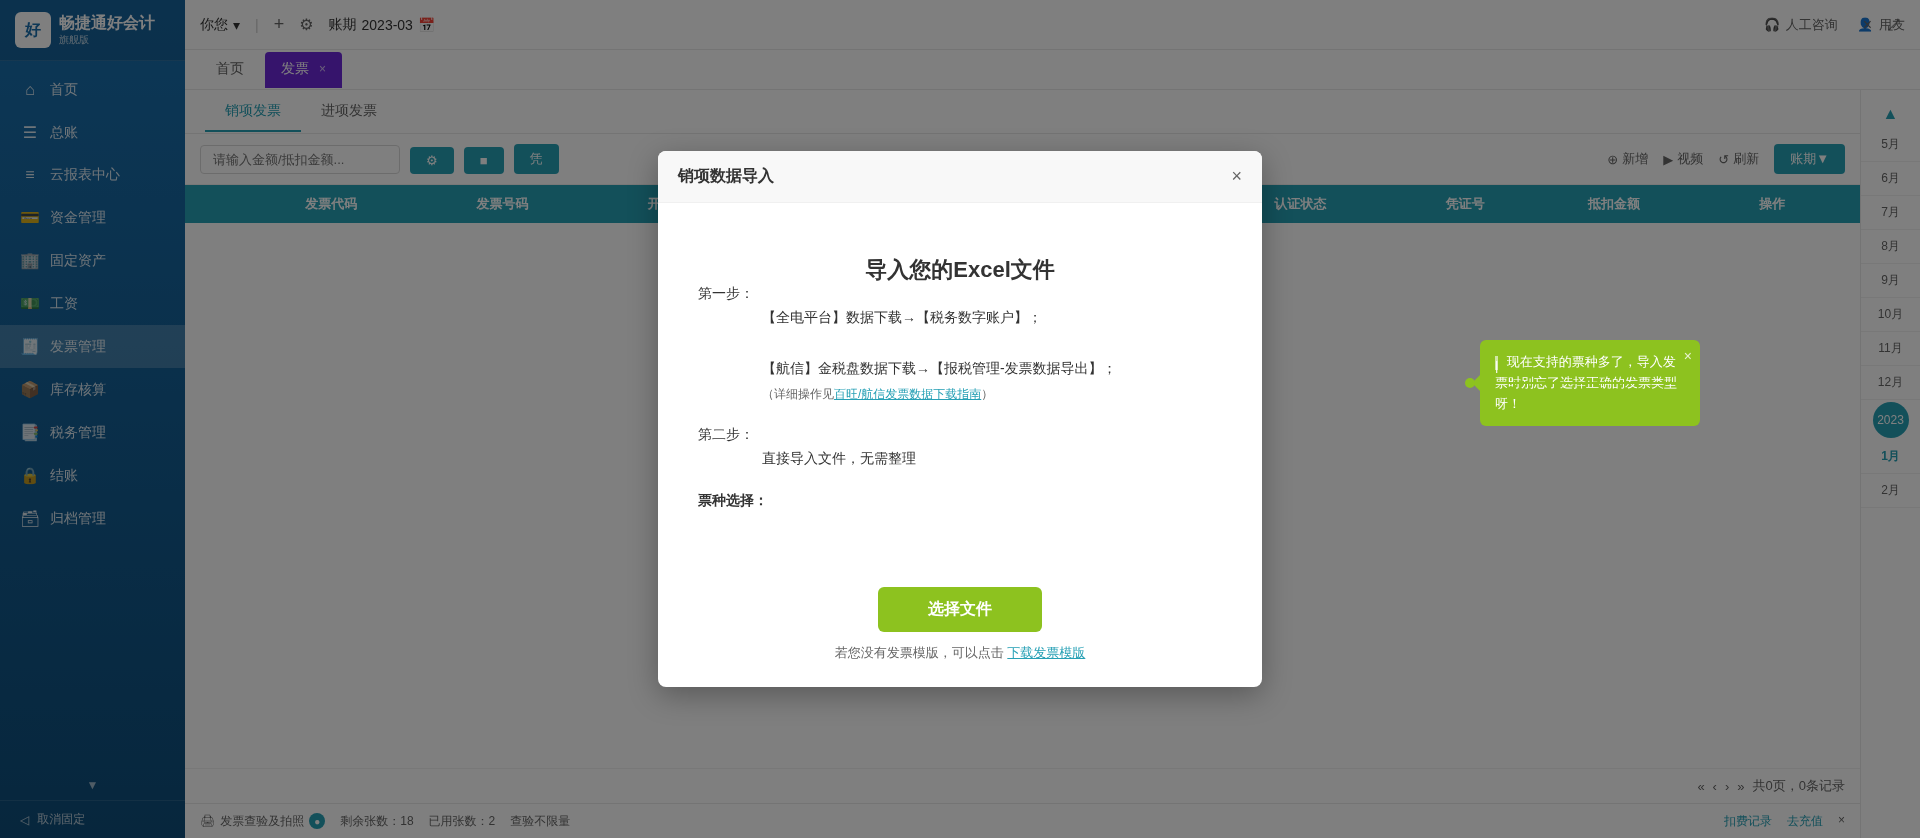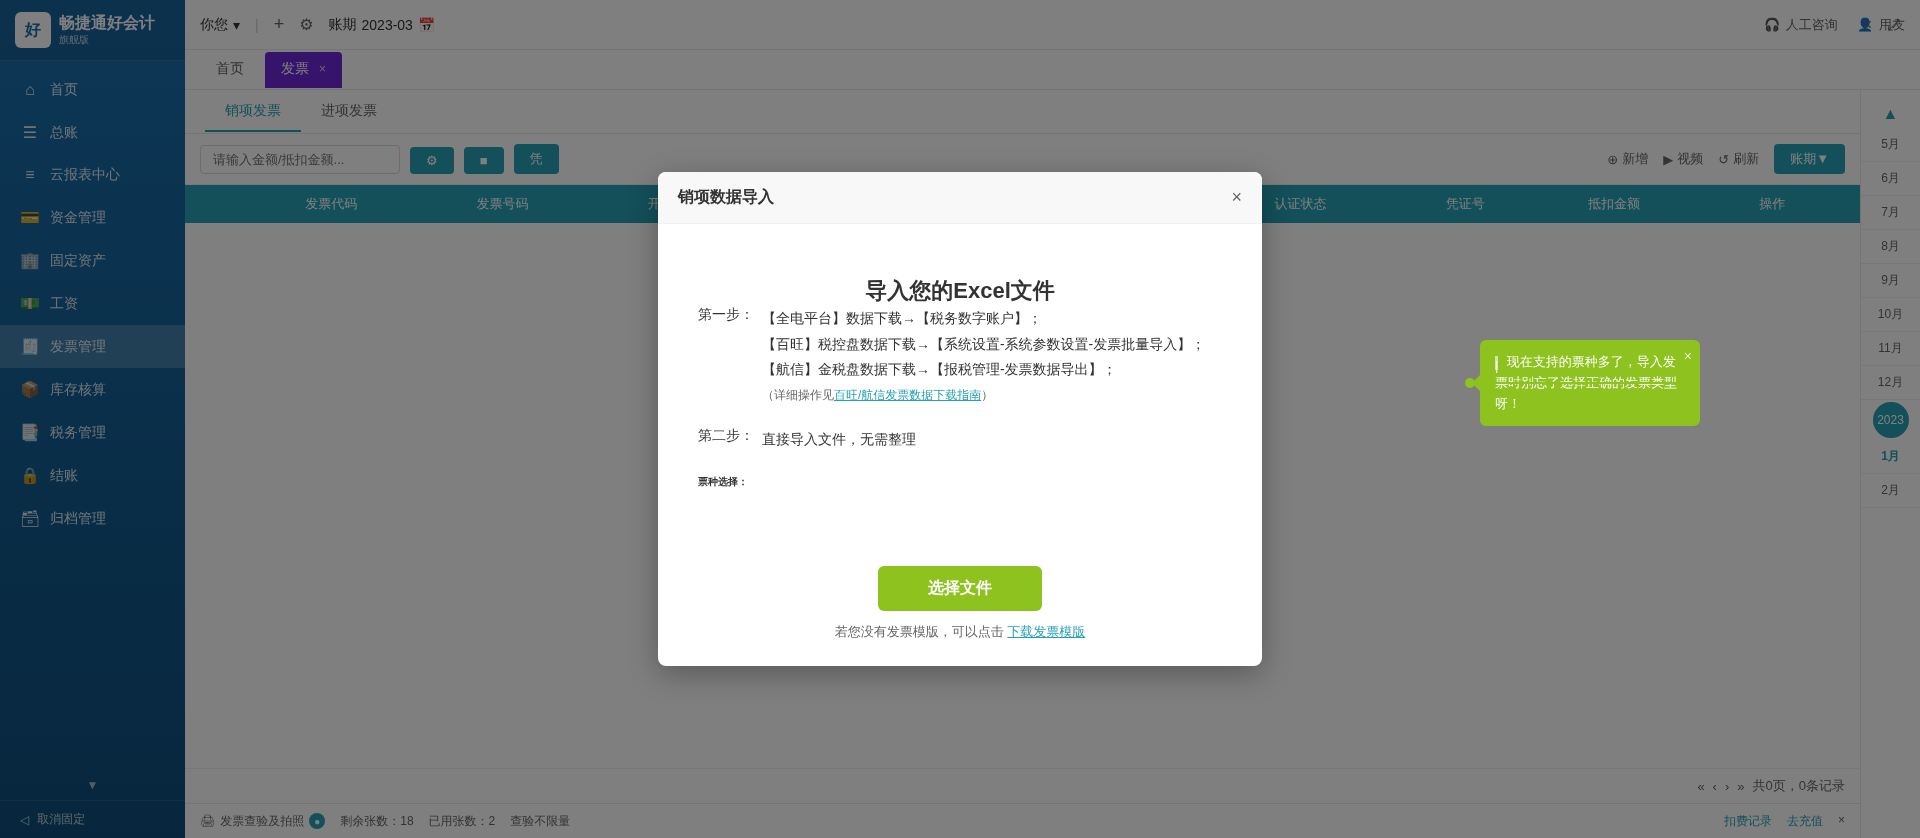--- a/index.html
+++ b/index.html
@@ -109,21 +109,21 @@
     }
     .toolbar-btn-teal.period { margin-left: auto; }
     .toolbar-text-btn {
       color: #666; cursor: pointer; font-size: 13px;
       display: flex; align-items: center; gap: 4px;
     }
 
     
     .table-area { flex: 1; overflow: auto; padding: 0; }
     table { width: 100%; border-collapse: collapse; font-size: 13px; }
-    th { background: #26a0b5; color: white; padding: 10px 12px; text-align: left; font-weight: normal; white-space: nowrap; }
+    th { background: #26a0b5; color: white; padding: 10px 12px; text-align: left; font-weight: bold; white-space: nowrap; }
 
     
     .right-sidebar {
       width: 60px; background: #fff; border-left: 1px solid #e8e8e8;
       display: flex; flex-direction: column; align-items: center; padding-top: 10px;
     }
     .month-list { flex: 1; overflow: auto; width: 100%; }
     .month-item {
       padding: 8px 5px; text-align: center; font-size: 12px; color: #666;
       cursor: pointer; border-bottom: 1px solid #f0f0f0;
@@ -158,25 +158,25 @@
       display: flex; align-items: center; justify-content: space-between;
       padding: 15px 20px; border-bottom: 1px solid #f0f0f0; background: #f8f8f8;
       border-radius: 8px 8px 0 0;
     }
     .dialog-title { font-size: 16px; font-weight: bold; color: #333; }
     .dialog-close { cursor: pointer; font-size: 18px; color: #666; border: none; background: none; }
     .dialog-body { padding: 30px 40px; flex: 1; }
     .dialog-main-title { text-align: center; font-size: 22px; color: #333; font-weight: bold; }
     .dialog-step { margin-bottom: 20px; }
     .step-label { font-size: 14px; color: #333; font-weight: normal; display: inline-block; min-width: 60px; vertical-align: top; }
-    .step-content { display: inline-block; font-size: 14px; color: #333; line-height: 1.8; }
+    .step-content { display: inline-block; font-size: 14px; color: #333; line-height: 1.8; margin-top: 20px; }
     .step-content .link { color: #26a0b5; text-decoration: underline; cursor: pointer; }
     .step-content .note { color: #666; font-size: 12px; }
     .ticket-select { margin: 15px 0; }
-    .ticket-label { font-size: 10px; color: #333; font-weight: bold; display: inline-block; min-width: 80px; vertical-align: middle; }
+    .ticket-label { font-size: 14px; color: #333; font-weight: bold; display: inline-block; min-width: 80px; vertical-align: middle; }
     .radio-group { display: inline-flex; flex-direction: column; gap: 10px; }
     .radio-row { display: flex; align-items: center; gap: 8px; font-size: 14px; color: #333; cursor: pointer; }
     .radio-dot {
       width: 16px; height: 16px; border-radius: 50%; border: 2px solid #ccc;
       display: inline-flex; align-items: center; justify-content: center;
     }
     .radio-dot.checked { border-color: #26a0b5; }
     .radio-dot.checked::after {
       content: ''; width: 8px; height: 8px; background: #26a0b5; border-radius: 50%;
     }
@@ -454,21 +454,21 @@
       <span class="dialog-title">销项数据导入</span>
       <button class="dialog-close">×</button>
     </div>
     <div class="dialog-body">
       <div class="dialog-main-title">导入您的Excel文件</div>
 
       <div class="dialog-step">
         <span class="step-label">第一步：</span>
         <span class="step-content">
           <span>【全电平台】数据下载→【税务数字账户】；</span><br>
-          <span>【百旺】税控盘数据下载→【系统设置-系统参数设置-发票批量导入】；</span><br>
+          <br>
           <span>【航信】金税盘数据下载→【报税管理-发票数据导出】；</span><br>
           <span class="note">（详细操作见<a class="link">百旺/航信发票数据下载指南</a>）</span>
         </span>
       </div>
 
       <div class="dialog-step">
         <span class="step-label">第二步：</span>
         <span class="step-content">直接导入文件，无需整理</span>
       </div>
 

